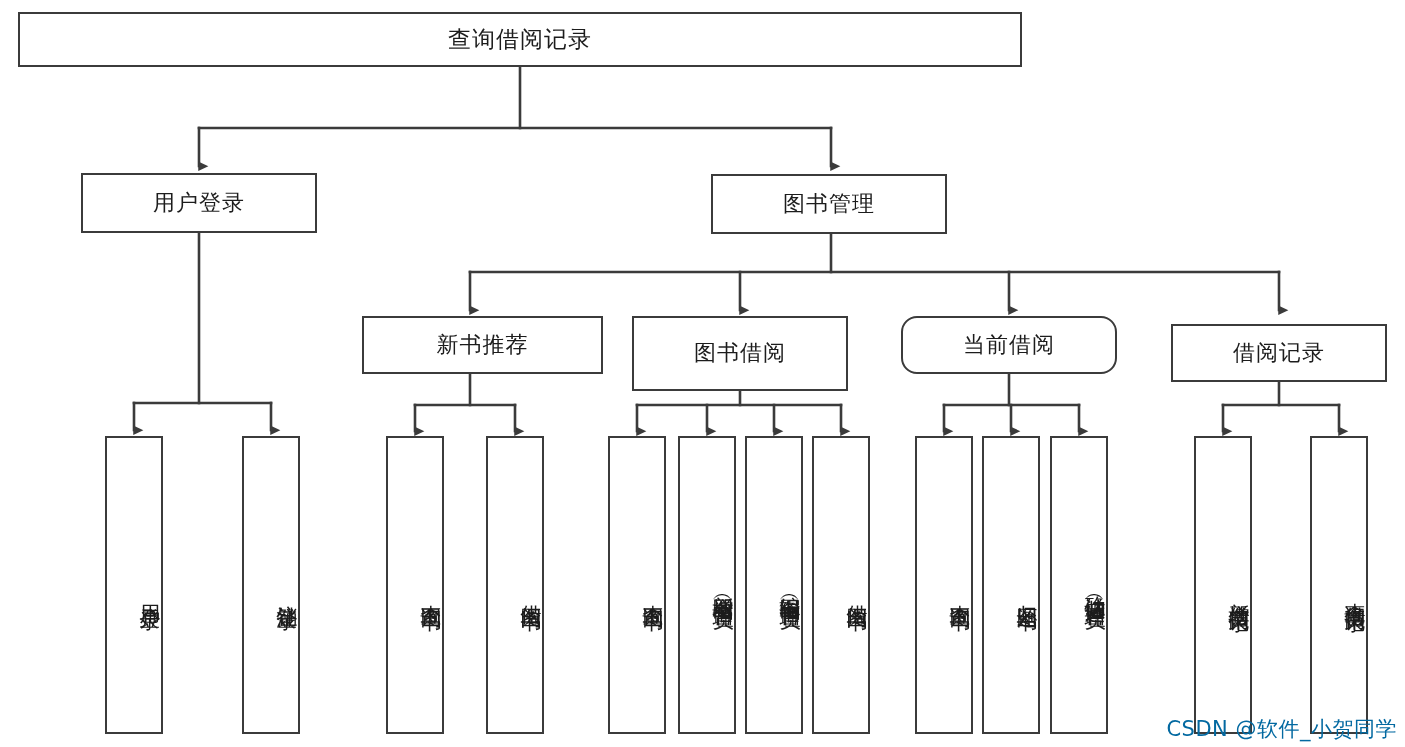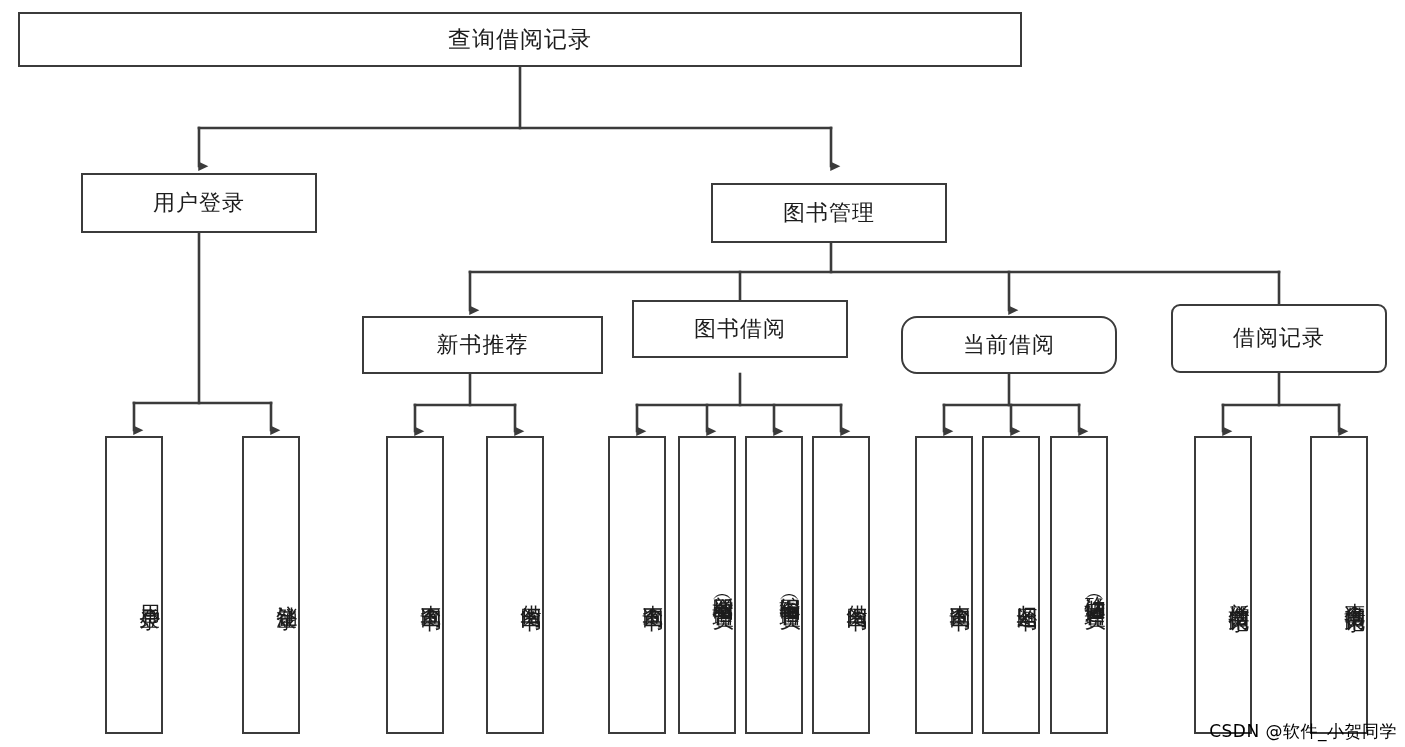--- a/index.html
+++ b/index.html
@@ -54,22 +54,22 @@
     line-height: 1.12;
     letter-spacing: 2px;
   }
   .node-v.tight {
     padding-top: 6px;
   }
   .watermark {
     position: absolute;
     right: 8px;
     bottom: 4px;
-    font-size: 17px;
-    color: #000000;
+    font-size: 21px;
+    color: #0369a1;
     letter-spacing: 0.5px;
     white-space: nowrap;
     z-index: 5;
   }
 </style>
 </head>
 <body>
 
 <div id="canvas">
 
@@ -124,37 +124,37 @@
   </svg>
 
   <div class="node node-h node-root" style="left:18px; top:12px; width:1004px; height:55px;">
     <span>查询借阅记录</span>
   </div>
 
   <div class="node node-h" style="left:81px; top:173px; width:236px; height:60px;">
     <span>用户登录</span>
   </div>
 
-  <div class="node node-h" style="left:711px; top:183px; width:236px; height:60px;">
+  <div class="node node-h" style="left:711px; top:174px; width:236px; height:60px;">
     <span>图书管理</span>
   </div>
 
   <div class="node node-h" style="left:362px; top:316px; width:241px; height:58px;">
     <span>新书推荐</span>
   </div>
 
-  <div class="node node-h" style="left:632px; top:300px; width:216px; height:58px;text-align:center;">
+  <div class="node node-h" style="left:632px; top:316px; width:216px; height:75px;text-align:center;">
     <span>图书借阅</span>
   </div>
 
   <div class="node node-h" style="left:901px; top:316px; width:216px; height:58px;border-radius:16px;">
     <span>当前借阅</span>
   </div>
 
-  <div class="node node-h" style="left:1171px; top:304px; width:216px; height:69px;border-radius:9px;">
+  <div class="node node-h" style="left:1171px; top:324px; width:216px; height:58px;">
     <span>借阅记录</span>
   </div>
 
   <div class="node node-v" style="left:105px; top:436px; width:58px; height:298px;">
     <span>用户登录</span>
   </div>
 
   <div class="node node-v" style="left:242px; top:436px; width:58px; height:298px;">
     <span>注销登录</span>
   </div>

